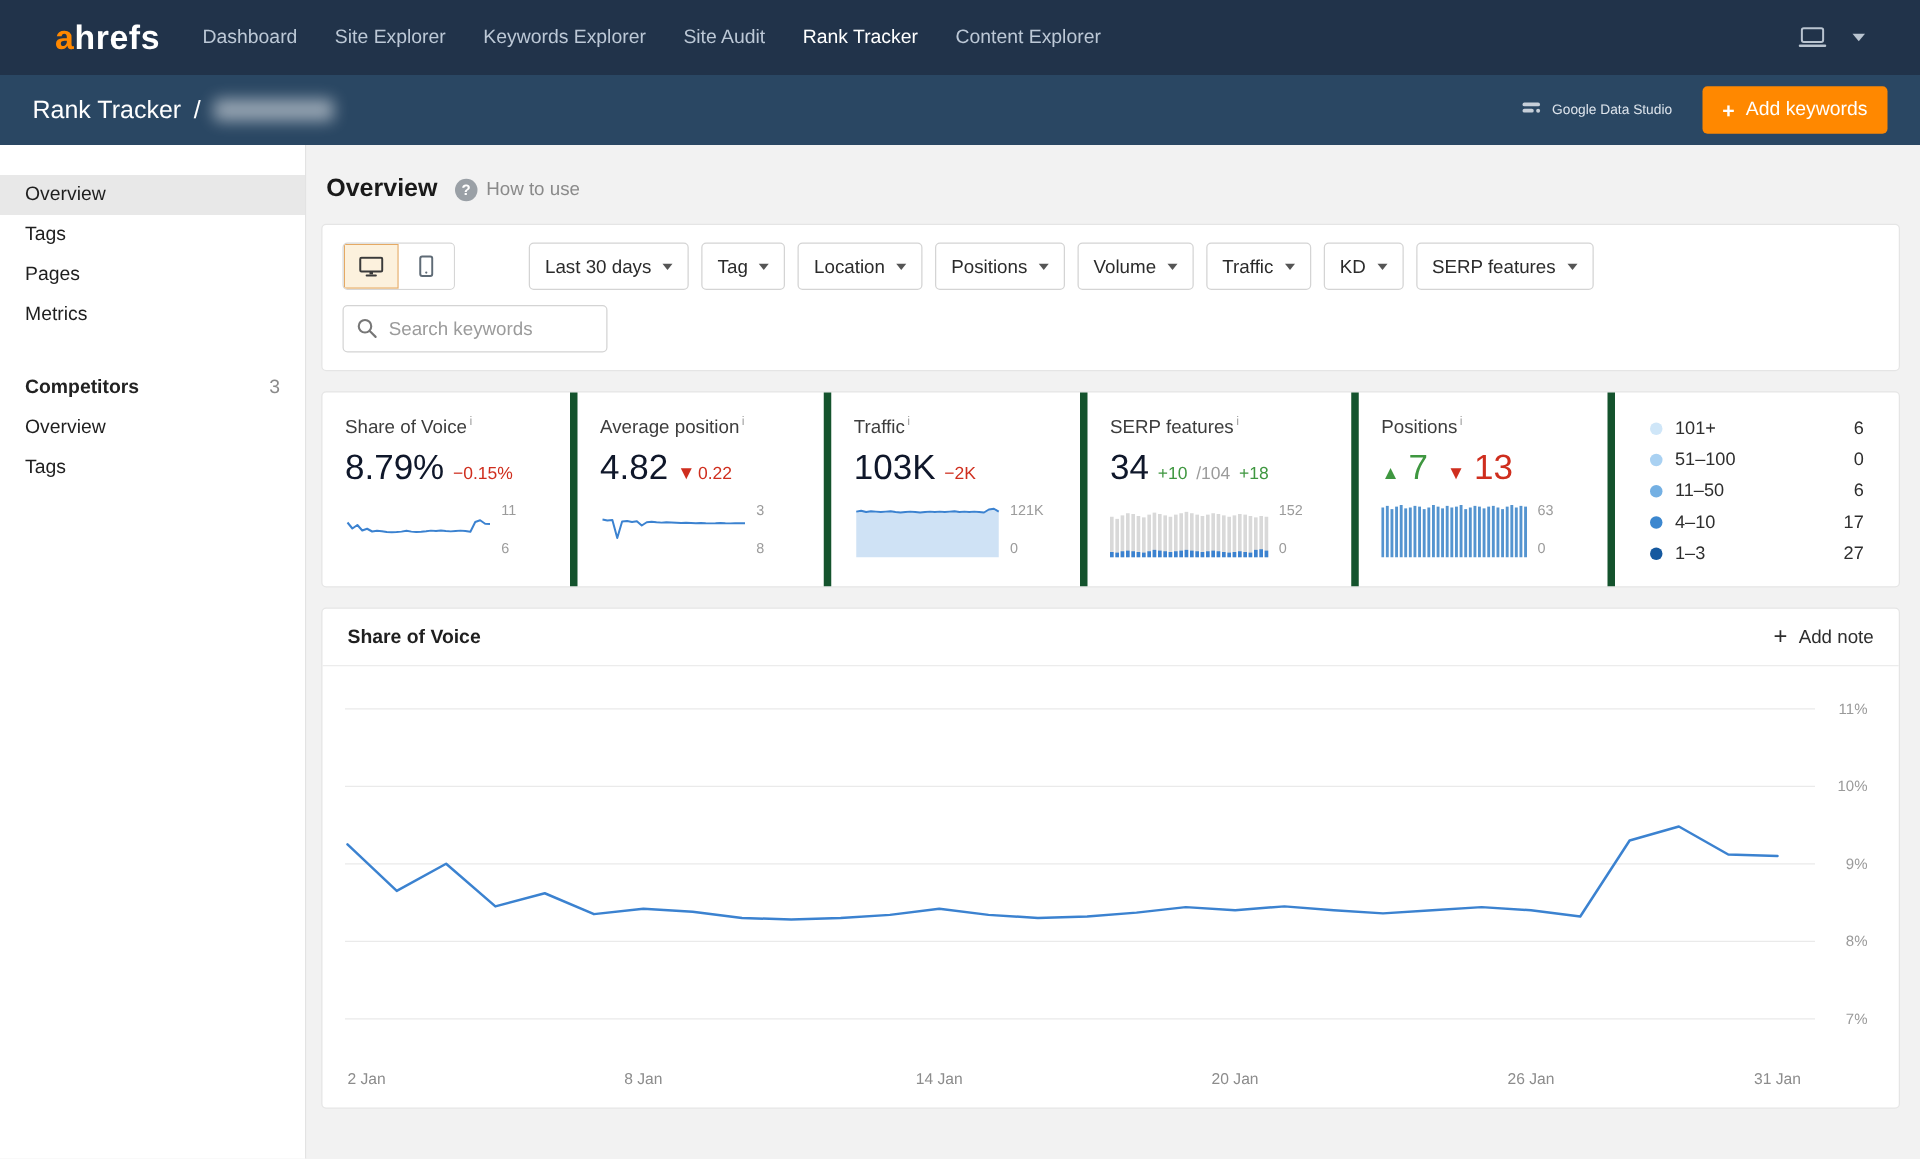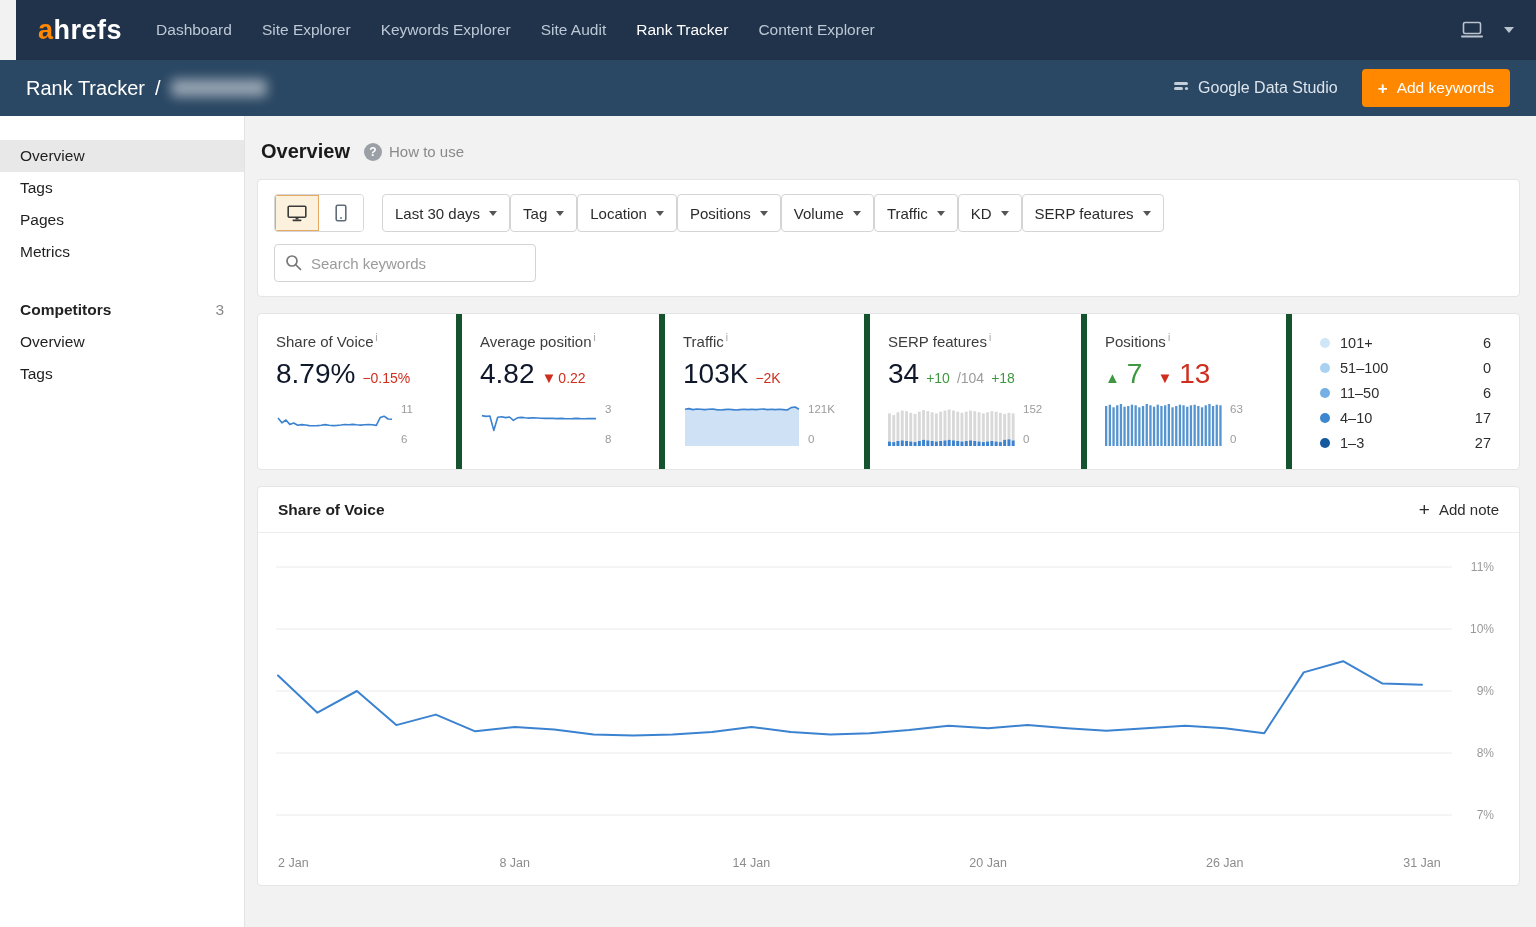--- a/index.html
+++ b/index.html
@@ -2,34 +2,34 @@
 <html><head>
 <meta charset="utf-8">
 <style>
   * { box-sizing: border-box; }
   body {
     margin: 0; width: 1536px; height: 927px; overflow: hidden;
     background: #f2f2f2; color: #222;
     font-family: "Liberation Sans", sans-serif;
   }
   
-  .topnav { height: 60px; background: #21334a; display: flex; align-items: center; padding: 0 22px; margin-left: 16px; }
+  .topnav { height: 60px; background: #21334a; display: flex; align-items: center; padding: 0 44px; }
   .logo { font-size: 27px; font-weight: bold; color: #fff; letter-spacing: .5px; margin-right: 34px; cursor: pointer; }
   .logo .a { color: #ff8800; }
   .nav-items { display: flex; gap: 30px; }
   .nav-item { color: #bcc8d6; font-size: 15.5px; cursor: pointer; text-decoration: none; }
   .nav-item.active { color: #fff; }
   .nav-right { margin-left: auto; display: flex; align-items: center; gap: 20px; }
   .tn-caret { width: 0; height: 0; border-left: 5px solid transparent; border-right: 5px solid transparent; border-top: 6px solid #b9c4d0; }
   
   .subheader { height: 56px; background: #2a4763; display: flex; align-items: center; padding: 0 26px; }
   .crumb { display: flex; align-items: center; gap: 10px; color: #fff; font-size: 20px; }
   .blur-pill { width: 96px; height: 18px; border-radius: 4px; background: rgba(255,255,255,.5); filter: blur(6px); }
   .header-right { margin-left: auto; display: flex; align-items: center; gap: 24px; }
-  .gds { display: flex; align-items: center; gap: 9px; color: #dde4ec; font-size: 16px; cursor: pointer; }
+  .gds { display: flex; align-items: center; gap: 9px; color: #dde4ec; font-size: 11px; cursor: pointer; }
   .btn-orange { display: flex; align-items: center; gap: 9px; background: #ff8800; color: #fff; font-size: 15.5px;
     border: none; border-radius: 4px; padding: 10px 16px; cursor: pointer; font-family: inherit; }
   .btn-orange .plus { font-size: 17px; font-weight: bold; line-height: 1; }
   
   .layout { display: flex; height: 811px; }
   .sidebar { width: 245px; background: #fff; border-right: 1px solid #e3e3e3; padding-top: 24px; flex: none; }
   .side-item { padding: 7px 20px; font-size: 15.5px; color: #1f1f1f; cursor: pointer; }
   .side-item.active { background: #e8e8e8; }
   .side-heading { margin-top: 26px; padding: 7px 20px; font-size: 15.5px; font-weight: bold; display: flex; justify-content: space-between; }
   .side-count { color: #8a8a8a; font-weight: normal; }
@@ -42,21 +42,21 @@
   .panel { background: #fff; border: 1px solid #e5e5e5; border-radius: 4px; margin-top: 16px; }
   
   .filters { padding: 14px 16px; }
   .filter-row { display: flex; align-items: center; gap: 10px; flex-wrap: wrap; }
   .toggle-group { display: inline-flex; border: 1px solid #d6d6d6; border-radius: 4px; overflow: hidden; margin-right: 8px; }
   .toggle-btn { width: 44px; height: 36px; display: flex; align-items: center; justify-content: center; background: #fff; border: none; cursor: pointer; }
   .toggle-btn.active { background: #fcf1dd; box-shadow: inset 0 0 0 1px #e5a963; }
   .dropdown { display: inline-flex; align-items: center; gap: 9px; background: #fff; border: 1px solid #d4d4d4; border-radius: 4px;
     padding: 0 12px; height: 38px; font-size: 15px; color: #2b2b2b; cursor: pointer; font-family: inherit; }
   .caret { width: 0; height: 0; border-left: 4.5px solid transparent; border-right: 4.5px solid transparent; border-top: 5px solid #555; }
-  .search-row { margin-top: 12px; position: relative; width: 262px; border-radius: 10px; }
+  .search-row { margin-top: 12px; position: relative; width: 212px; border-radius: 10px; }
   .search-input { width: 100%; height: 38px; border: 1px solid #d4d4d4; border-radius: 4px; padding: 0 12px 0 36px;
     font-size: 15px; color: #333; font-family: inherit; }
   .search-input::placeholder { color: #9b9b9b; }
   .search-icon { position: absolute; left: 11px; top: 10px; }
   
   .cards-row { display: flex; }
   .card { padding: 18px 18px 16px; border-right: 6px solid #14532d; cursor: pointer; flex: none; }
   .card-share-of-voice { width: 204px; }
   .card-average-position { width: 203px; }
   .card-traffic { width: 205px; }
@@ -167,21 +167,21 @@
               <rect x="5.5" y="14.6" width="9" height="1.6" rx="0.8" fill="#3a3a3a"></rect>
             </svg>
           </button>
           <button class="toggle-btn">
             <svg width="12" height="18" viewBox="0 0 12 18">
               <rect x="1.2" y="1.2" width="9.6" height="15.6" rx="1.6" fill="none" stroke="#5f6b76" stroke-width="1.6"></rect>
               <circle cx="6" cy="14" r="0.9" fill="#5f6b76"></circle>
             </svg>
           </button>
         </span>
-        <span id="filter-dropdowns" style="display:inline-flex;flex-wrap:wrap;">
+        <span id="filter-dropdowns" style="display:inline-flex;gap:10px;flex-wrap:wrap;margin-left:41px;">
             <button class="dropdown">
               <span>Last 30 days</span>
               <span class="caret"></span>
             </button>
             <button class="dropdown">
               <span>Tag</span>
               <span class="caret"></span>
             </button>
             <button class="dropdown">
               <span>Location</span>

